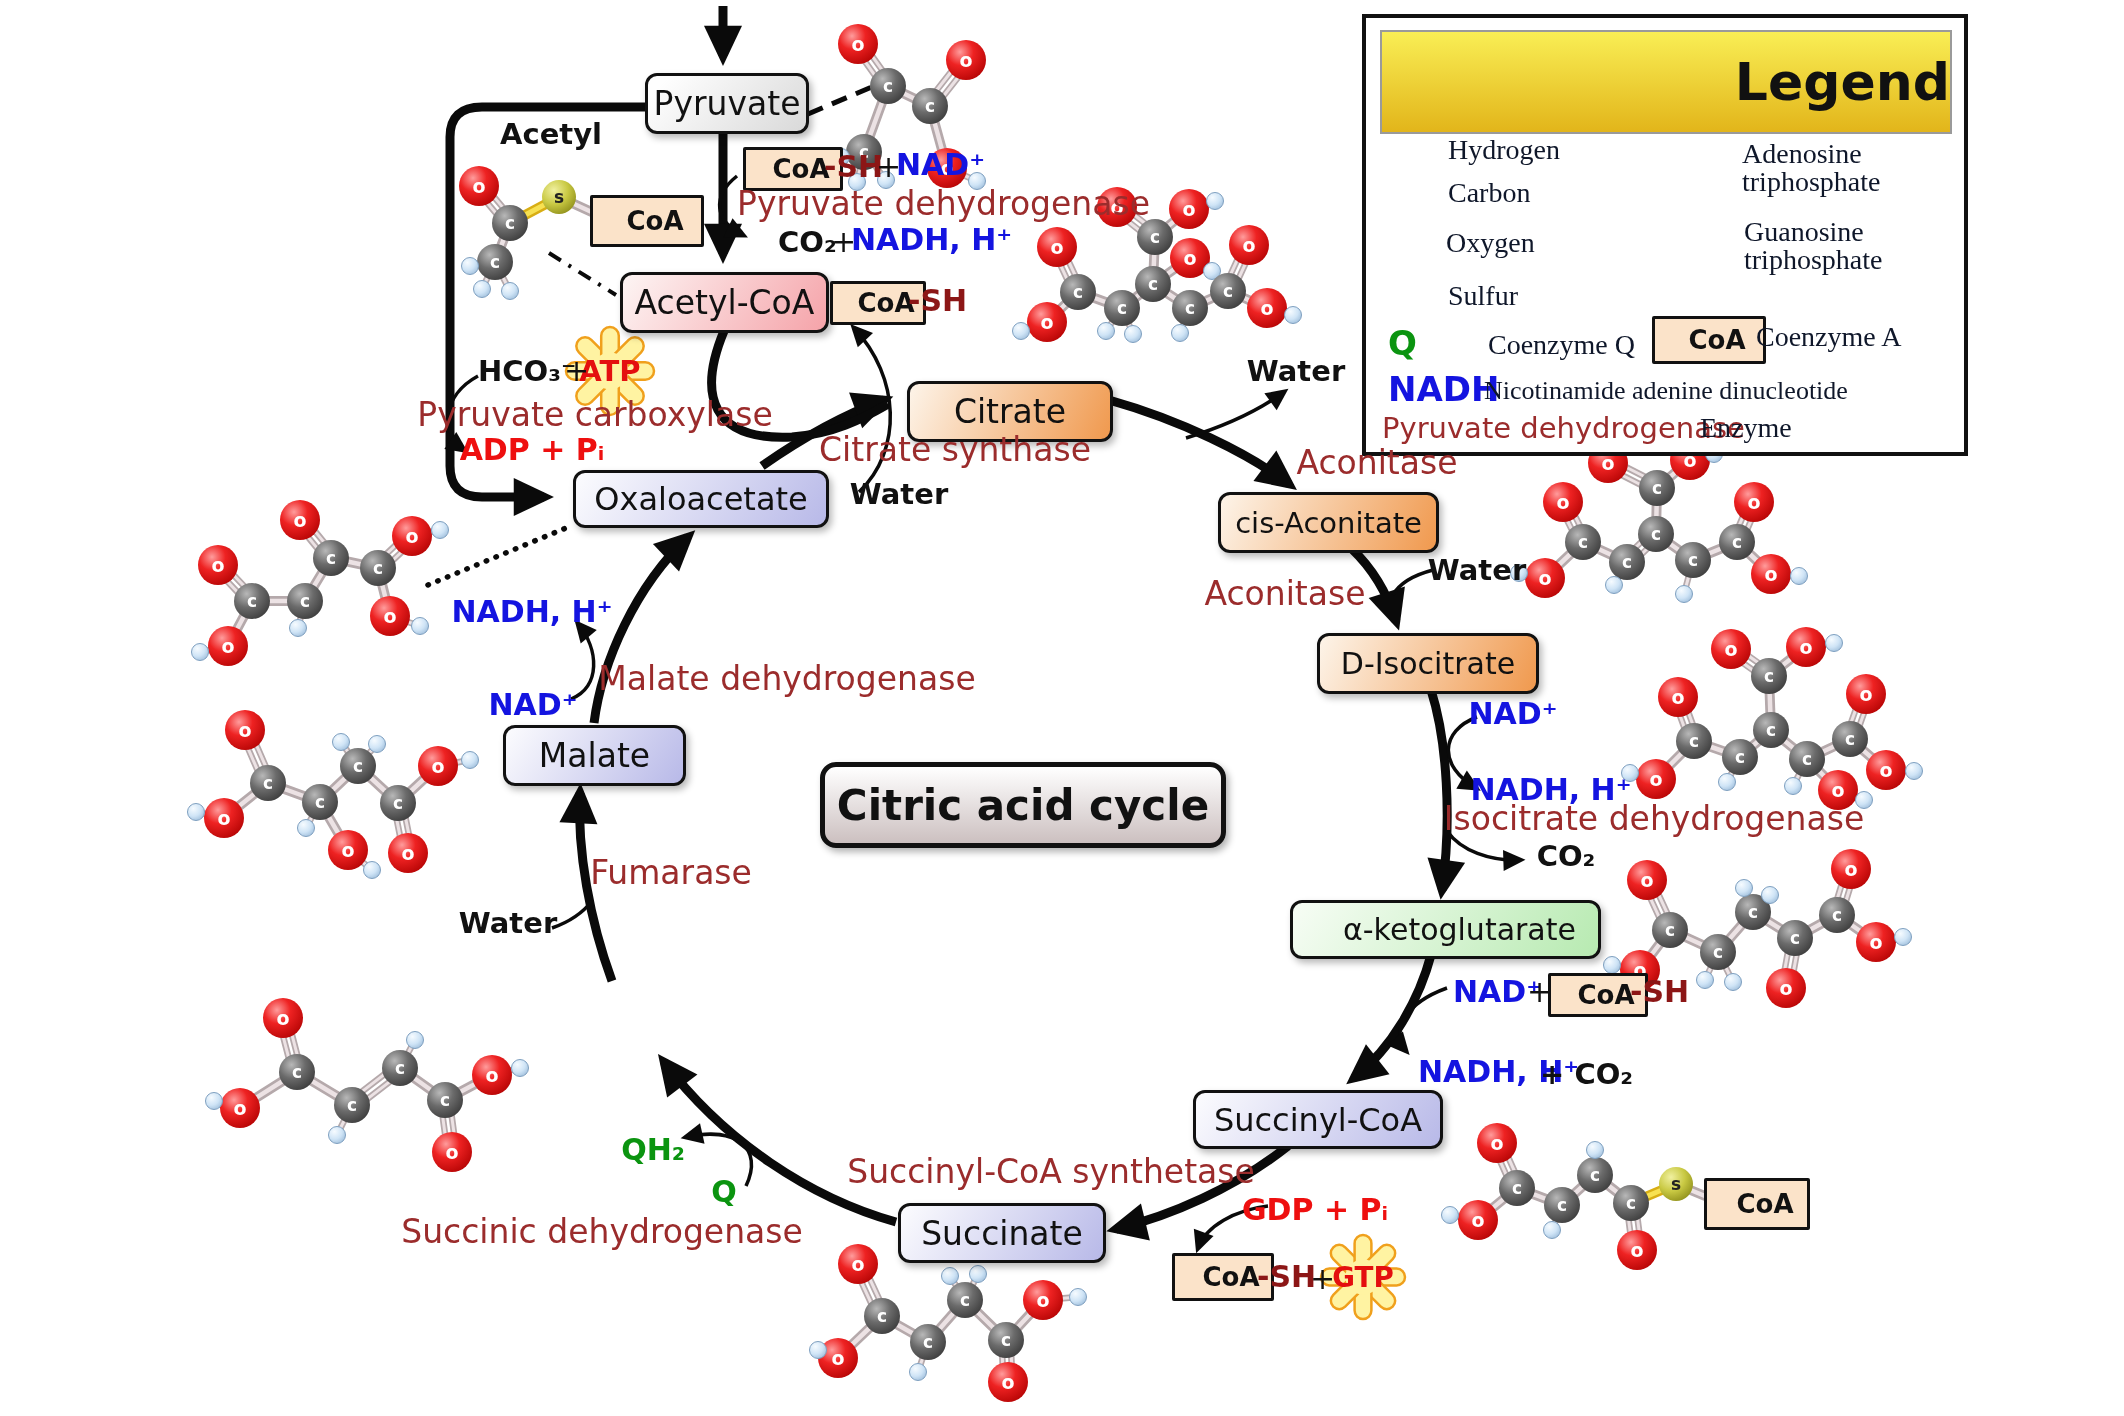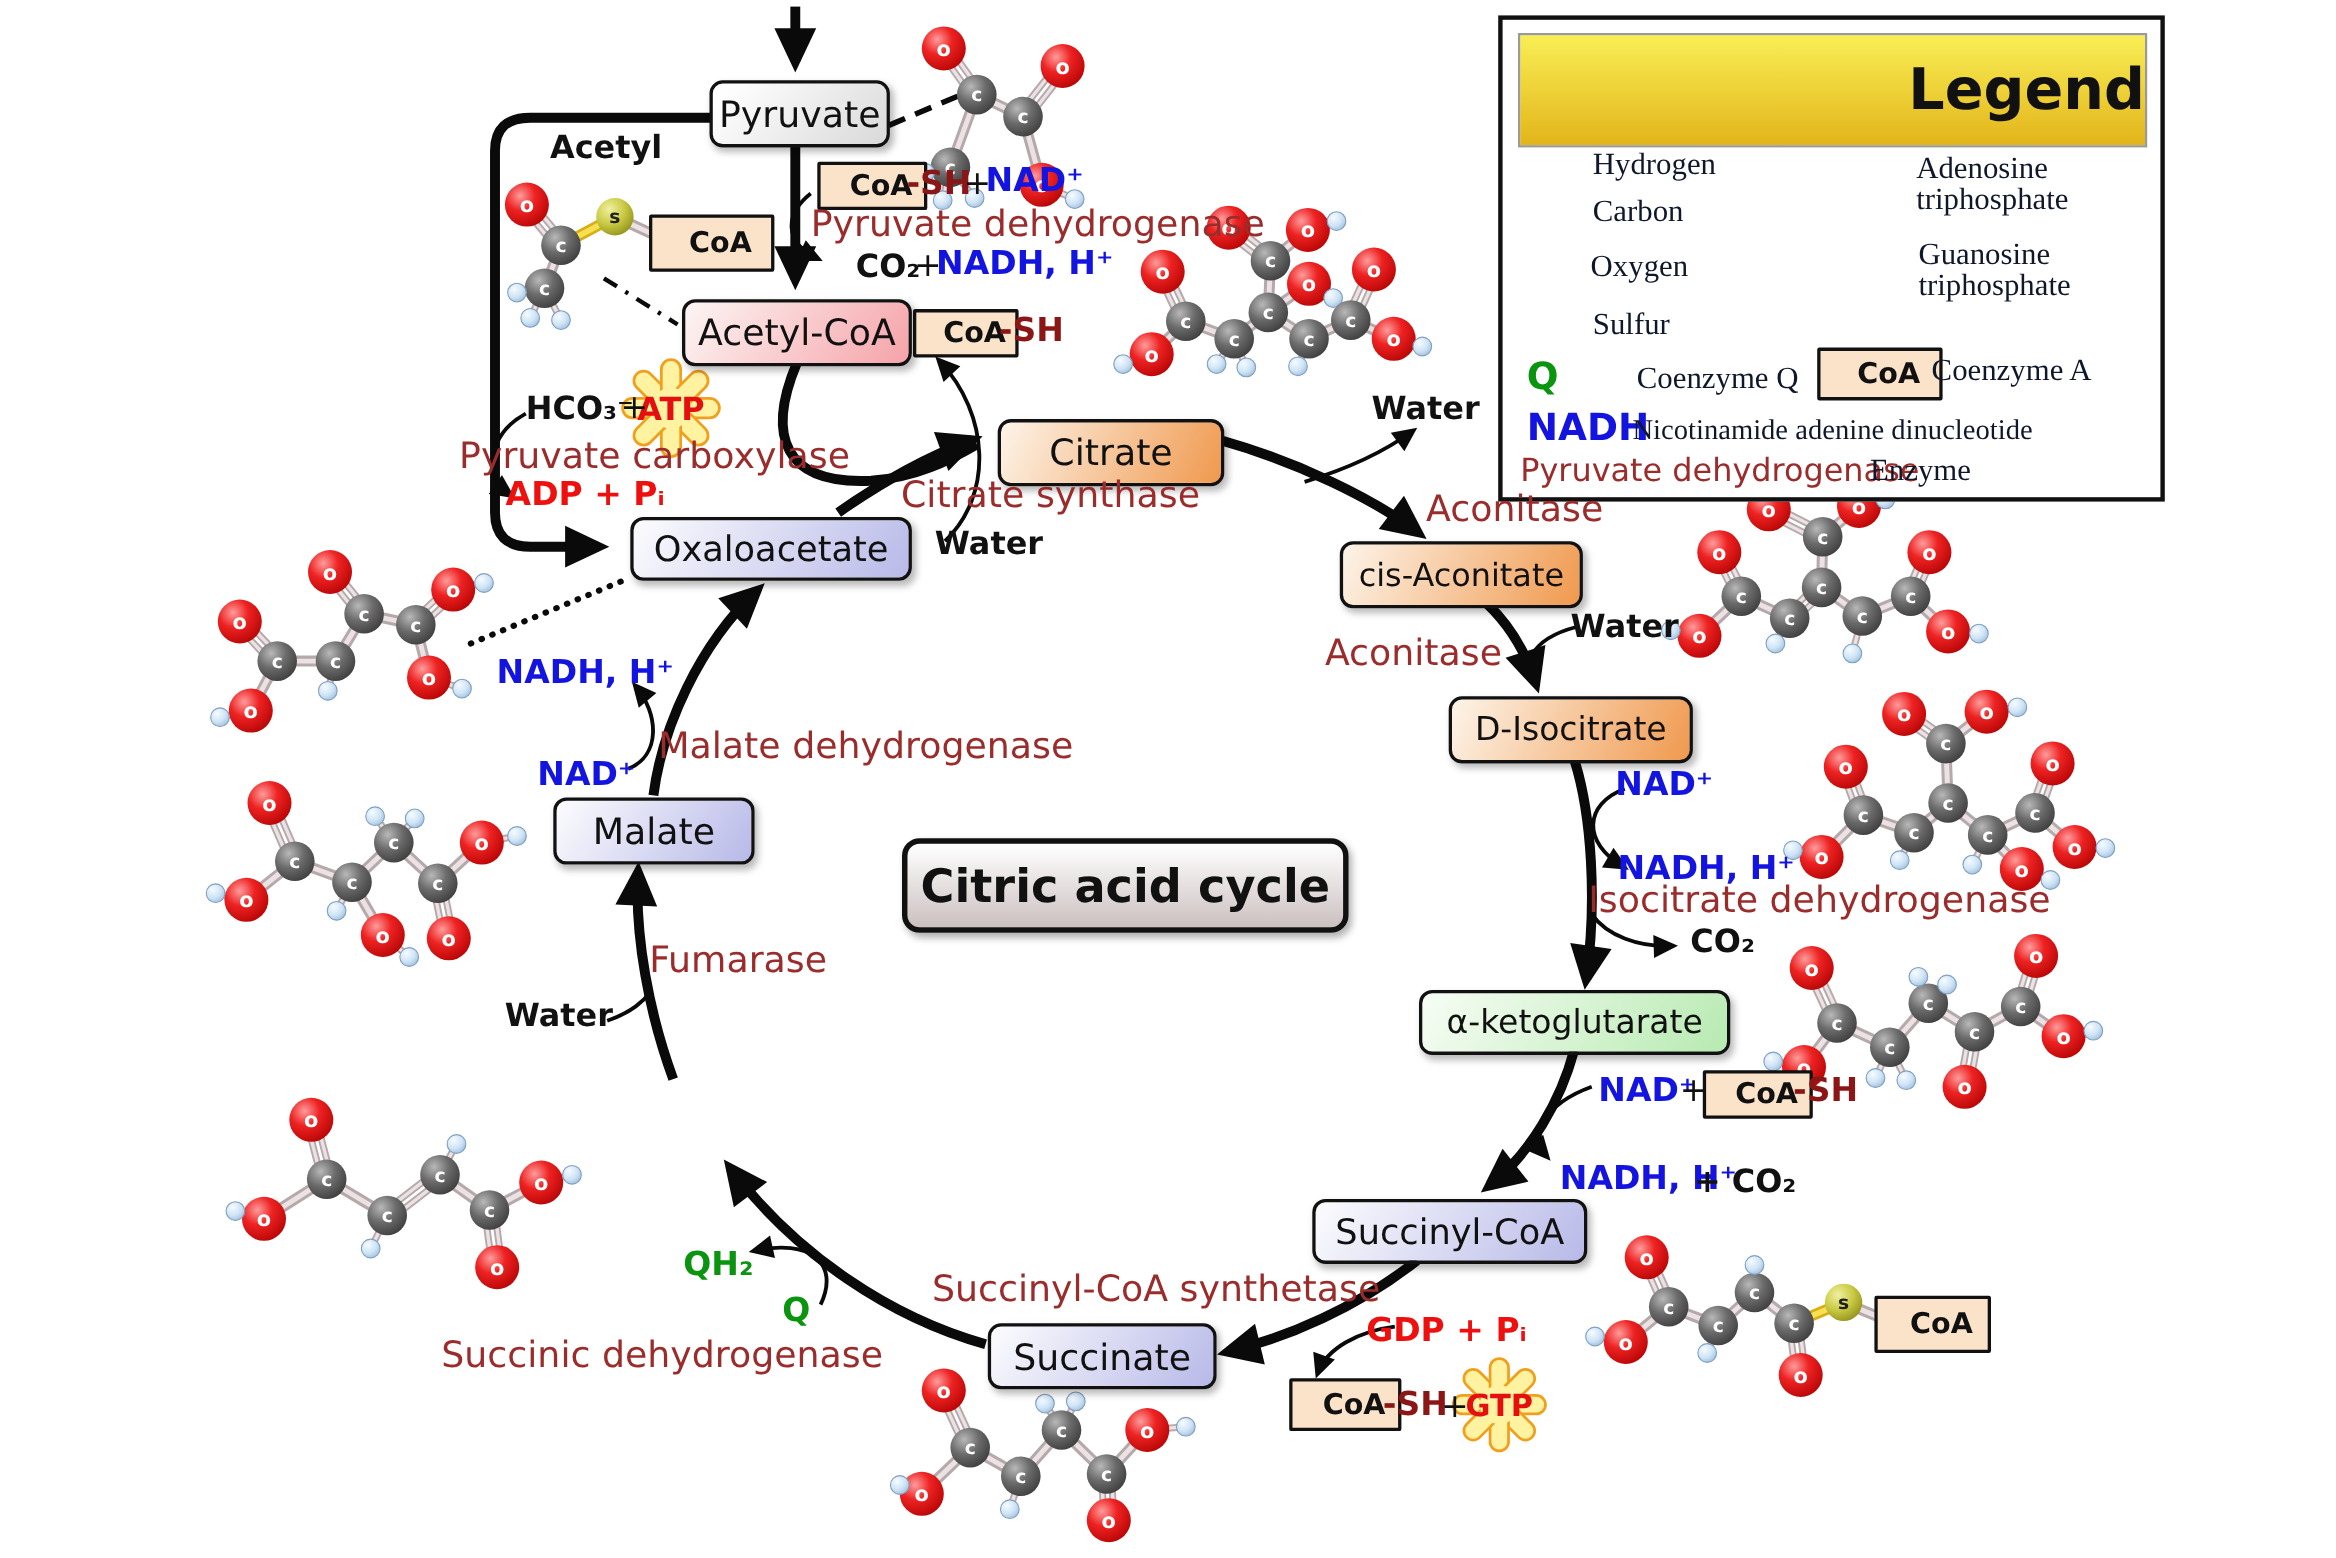--- a/index.html
+++ b/index.html
@@ -6,21 +6,21 @@
   .canvas{position:relative;width:2124px;height:1416px;background:#fff;overflow:hidden;
           font-family:"DejaVu Sans","Liberation Sans",sans-serif;color:#111;}
   #art{position:absolute;left:0;top:0;width:2124px;height:1416px;}
   .mbox{position:absolute;display:flex;align-items:center;justify-content:center;
         border:3px solid #111;border-radius:12px;font-size:33px;color:#111;
         box-shadow:3px 4px 7px rgba(0,0,0,.28);z-index:3;}
   .gray  {background:linear-gradient(135deg,#fefefe 10%,#d9d9d9 100%);}
   .pink  {background:linear-gradient(125deg,#fdf5f4 0%,#f5a3a9 100%);}
   .orange{background:linear-gradient(115deg,#fdf4e9 0%,#f0994e 100%);}
   .purple{background:linear-gradient(125deg,#fcfcfe 0%,#b8b9e8 100%);}
-  .greenb{background:linear-gradient(125deg,#f7fdf5 0%,#b7eab1 100%);}
+  .greenb{background:linear-gradient(125deg,#f7fdf5 0%,#b7eab1 100%);padding-left:28px;}
   .titlebox{position:absolute;display:flex;align-items:center;justify-content:center;
         background:linear-gradient(180deg,#ffffff 0%,#ccc0c0 100%);border:5px solid #111;
         border-radius:16px;font-weight:bold;font-size:42px;z-index:3;box-shadow:3px 4px 7px rgba(0,0,0,.3);}
   .coabox{position:absolute;display:flex;align-items:center;justify-content:center;
         background:#fbe3c9;border:3px solid #111;font-weight:bold;font-size:26px;
         border-radius:2px;z-index:4;padding-left:16px;}
   .lbl{position:absolute;transform:translateY(-50%);white-space:nowrap;z-index:4;line-height:1;}
   .ctr{transform:translate(-50%,-50%);}
   .enzyme{color:var(--enzyme);font-size:33px;}
   .blue {color:var(--nad);font-weight:bold;font-size:30px;}

